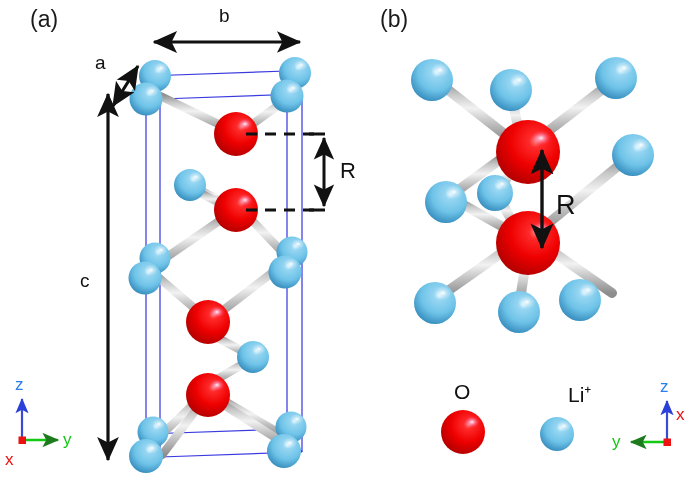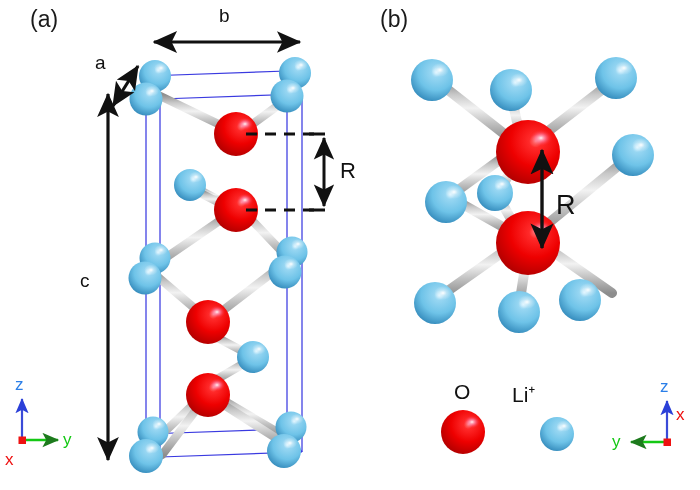--- a/index.html
+++ b/index.html
@@ -373,21 +373,21 @@
   <div class="panel-label" style="left:380px; top:6px;">(b)</div>
 
   <div class="lattice-label" style="left:219px; top:5px;">b</div>
   <div class="lattice-label" style="left:95px; top:52px;">a</div>
   <div class="lattice-label" style="left:80px; top:270px;">c</div>
 
   <div class="r-label" style="left:340px; top:158px;">R</div>
   <div class="r-label" style="left:556px; top:190px; font-size:27px;">R</div>
 
   <div class="legend-label" style="left:454px; top:380px;">O</div>
-  <div class="legend-label" style="left:512px; top:380px;text-align:center;">Li⁺</div>
+  <div class="legend-label" style="left:568px; top:380px;text-align:center;">Li⁺</div>
 
   <div class="axis-label axis-z" style="left:15px; top:375px;">z</div>
   <div class="axis-label axis-y" style="left:63px; top:430px;">y</div>
   <div class="axis-label axis-x" style="left:5px; top:450px;">x</div>
 
   <div class="axis-label axis-z" style="left:660px; top:377px;">z</div>
   <div class="axis-label axis-y" style="left:612px; top:432px;">y</div>
   <div class="axis-label axis-x" style="left:676px; top:405px;">x</div>
 
 </div>

